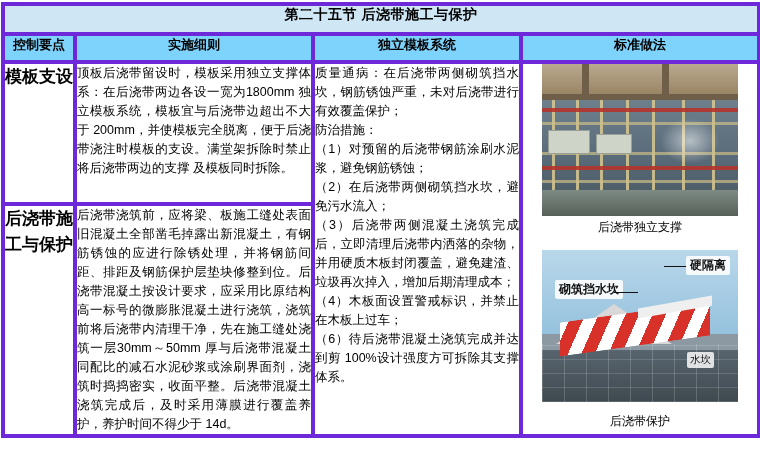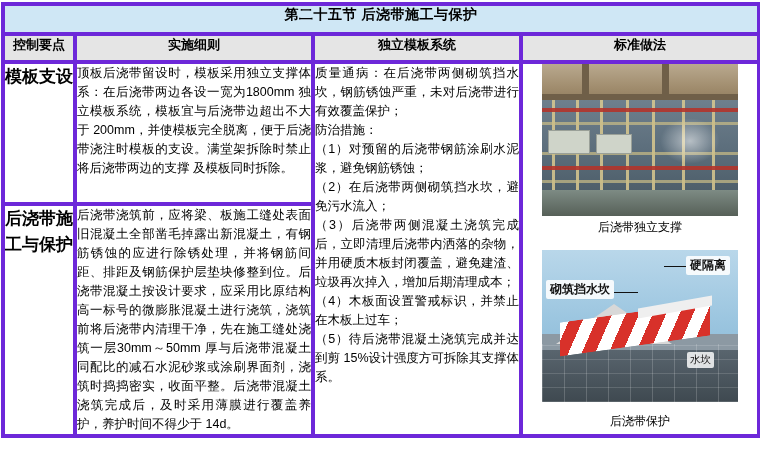--- a/index.html
+++ b/index.html
@@ -33,21 +33,21 @@
     background: #cfe7f5;
     text-align: center;
     font-size: 14px;
     font-weight: bold;
     color: #000;
     height: 26px;
     vertical-align: middle;
     letter-spacing: 0.5px;
   }
   .hdr {
-    background: #e5e5e5;
+    background: #7dd3fc;
     text-align: center;
     font-weight: bold;
     font-size: 13px;
     height: 24px;
     vertical-align: middle;
     margin-top: 37px;
   }
   .keypoint {
     text-align: center;
     vertical-align: middle;
@@ -243,21 +243,21 @@
         <td class="keypoint" style="height:138px">模板支设</td>
         <td class="body-text">顶板后浇带留设时，模板采用独立支撑体系：在后浇带两边各设一宽为1800mm 独立模板系统，模板宜与后浇带边超出不大于 200mm，并使模板完全脱离，便于后浇带浇注时模板的支设。满堂架拆除时禁止将后浇带两边的支撑 及模板同时拆除。</td>
 
         <td class="body-text" rowspan="2">
           <p>质量通病：在后浇带两侧砌筑挡水坎，钢筋锈蚀严重，未对后浇带进行有效覆盖保护；</p>
           <p>防治措施：</p>
           <p>（1）对预留的后浇带钢筋涂刷水泥浆，避免钢筋锈蚀；</p>
           <p>（2）在后浇带两侧砌筑挡水坎，避免污水流入；</p>
           <p>（3）后浇带两侧混凝土浇筑完成后，立即清理后浇带内洒落的杂物，并用硬质木板封闭覆盖，避免建渣、垃圾再次掉入，增加后期清理成本；</p>
           <p>（4）木板面设置警戒标识，并禁止在木板上过车；</p>
-          <p>（5）待后浇带混凝土浇筑完成并达到剪 15%设计强度方可拆除其支撑体系。</p>
+          <p>（6）待后浇带混凝土浇筑完成并达到剪 100%设计强度方可拆除其支撑体系。</p>
         </td>
 
         <td class="pic-cell" rowspan="2">
           <div class="photo">
             <div class="p1-ceiling"></div>
             <div class="p1-beam" style="left:0;top:30px;width:196px;height:8px"></div>
             <div class="p1-beam" style="left:40px;top:0;width:7px;height:36px"></div>
             <div class="p1-beam" style="left:120px;top:0;width:7px;height:36px"></div>
             <div class="p1-scaff"></div>
             <div class="p1-v" style="left:10px"></div>
@@ -282,21 +282,21 @@
           <div class="photo2">
             <div class="p2-ground"></div>
             <div class="p2-slab"></div>
             <div class="p2-grid"></div>
             <div class="p2-tent"></div>
             <div class="p2-stripe-wrap">
               <div class="p2-stripes"></div>
             </div>
             <div class="p2-cap"></div>
             <div class="p2-lab-b" style="right:8px;top:6px">硬隔离</div>
-            <div class="p2-lab-b" style="left:4px;top:30px">砌筑挡水坎</div>
+            <div class="p2-lab-b" style="left:13px;top:30px">砌筑挡水坎</div>
             <div class="p2-lab" style="right:24px;bottom:34px">水坎</div>
             <div class="p2-arrow" style="right:52px;top:16px;width:22px"></div>
             <div class="p2-arrow" style="left:72px;top:42px;width:24px"></div>
           </div>
           <div class="pic-caption" style="padding-bottom:2px">后浇带保护</div>
         </td>
       </tr>
 
       <tr>
         <td class="keypoint">后浇带施工与保护</td>

